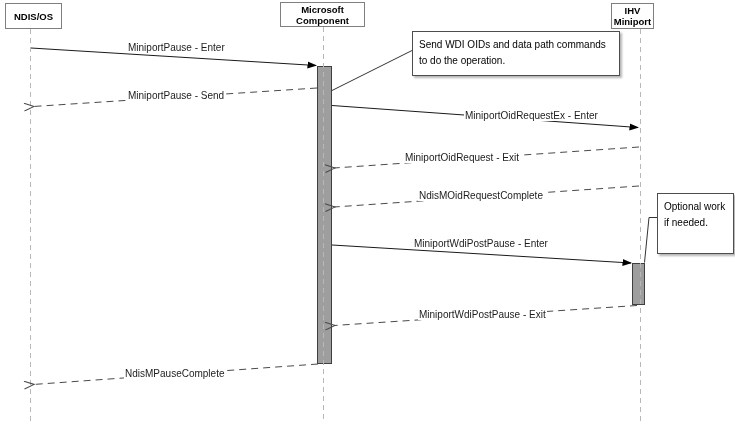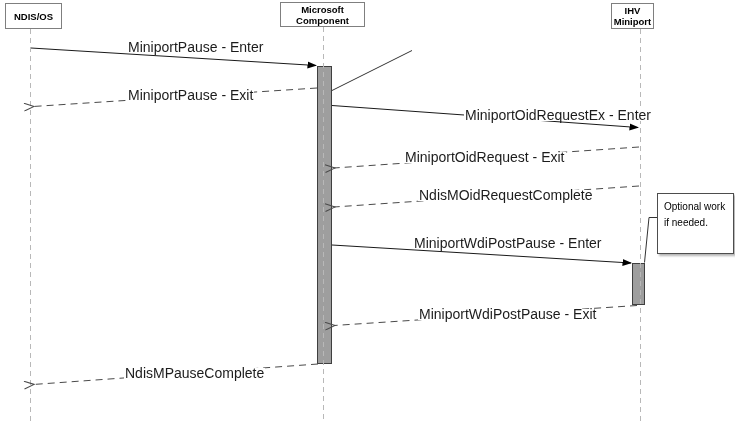--- a/index.html
+++ b/index.html
@@ -44,21 +44,21 @@
     border: 1px solid #4d4d4d;
     box-shadow: 2px 2px 2px rgba(90,90,90,0.45);
     font-size: 10px;
     color: #000000;
     line-height: 16px;
     padding: 5px 6px 4px 6px;
   }
   .msg-label {
     position: absolute;
     background: #ffffff;
-    font-size: 14px;
+    font-size: 10px;
     color: #1c1c1c;
     line-height: 11px;
     white-space: nowrap;
     padding: 0 1px;
   }
   #note-1 { left: 412px; top: 31px; width: 208px; height: 45px; }
   #note-2 { left: 657px; top: 193px; width: 77px; height: 61px; }
   #actor-ndis      { left: 5px;   top: 3px; width: 57px; height: 26px; }
   #actor-microsoft { left: 280px; top: 2px; width: 85px; height: 25px; }
   #actor-ihv       { left: 611px; top: 3px; width: 43px; height: 26px; }
@@ -137,25 +137,28 @@
     <span>NDIS/OS</span>
   </div>
   <div class="actor-box" id="actor-microsoft">
     <span>Microsoft Component</span>
   </div>
   <div class="actor-box" id="actor-ihv">
     <span>IHV Miniport</span>
   </div>
 
   <div class="msg-label" id="msg-0">MiniportPause - Enter</div>
-  <div class="msg-label" id="msg-1">MiniportPause - Exit</div>
+  <div class="msg-label" id="msg-1">MiniportPause - Send</div>
   <div class="msg-label" id="msg-2">MiniportOidRequestEx - Enter</div>
   <div class="msg-label" id="msg-3">MiniportOidRequest - Exit</div>
   <div class="msg-label" id="msg-4">NdisMOidRequestComplete</div>
   <div class="msg-label" id="msg-5">MiniportWdiPostPause - Enter</div>
   <div class="msg-label" id="msg-6">MiniportWdiPostPause - Exit</div>
   <div class="msg-label" id="msg-7">NdisMPauseComplete</div>
 
+  <div class="note-box" id="note-1">
+    <span>Send WDI OIDs and data path commands to do the operation.</span>
+  </div>
   <div class="note-box" id="note-2">
     <span>Optional work if needed.</span>
   </div>
 
 </div>
 
 </body></html>

